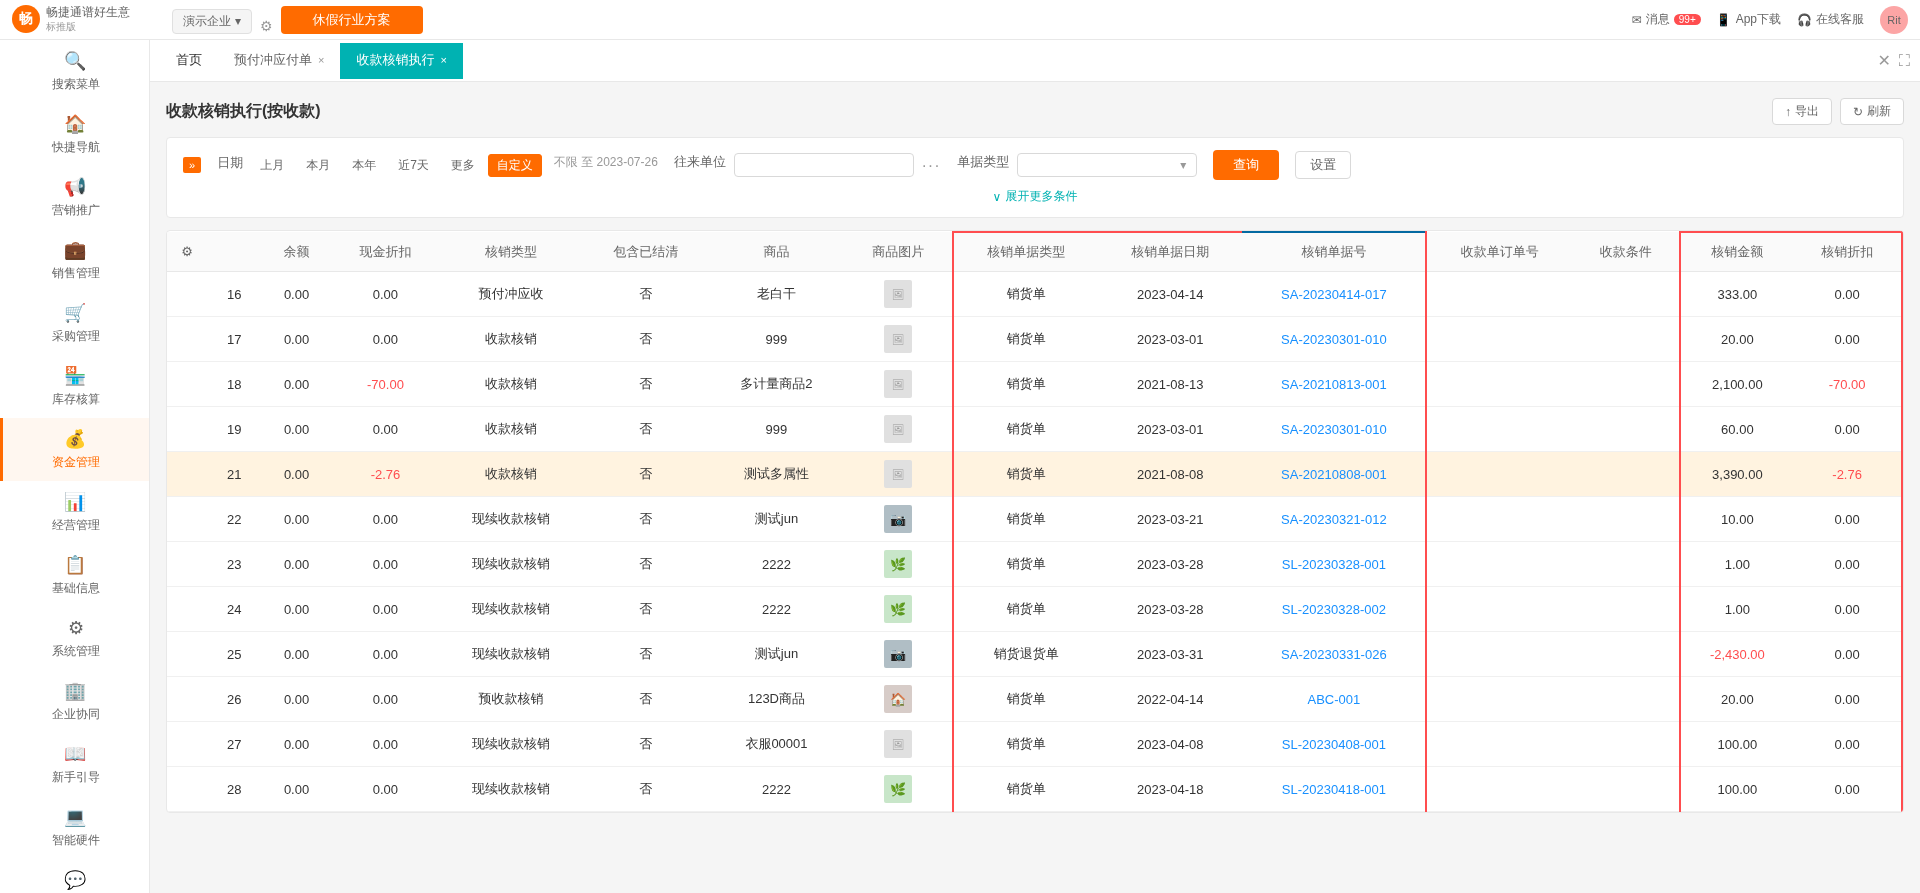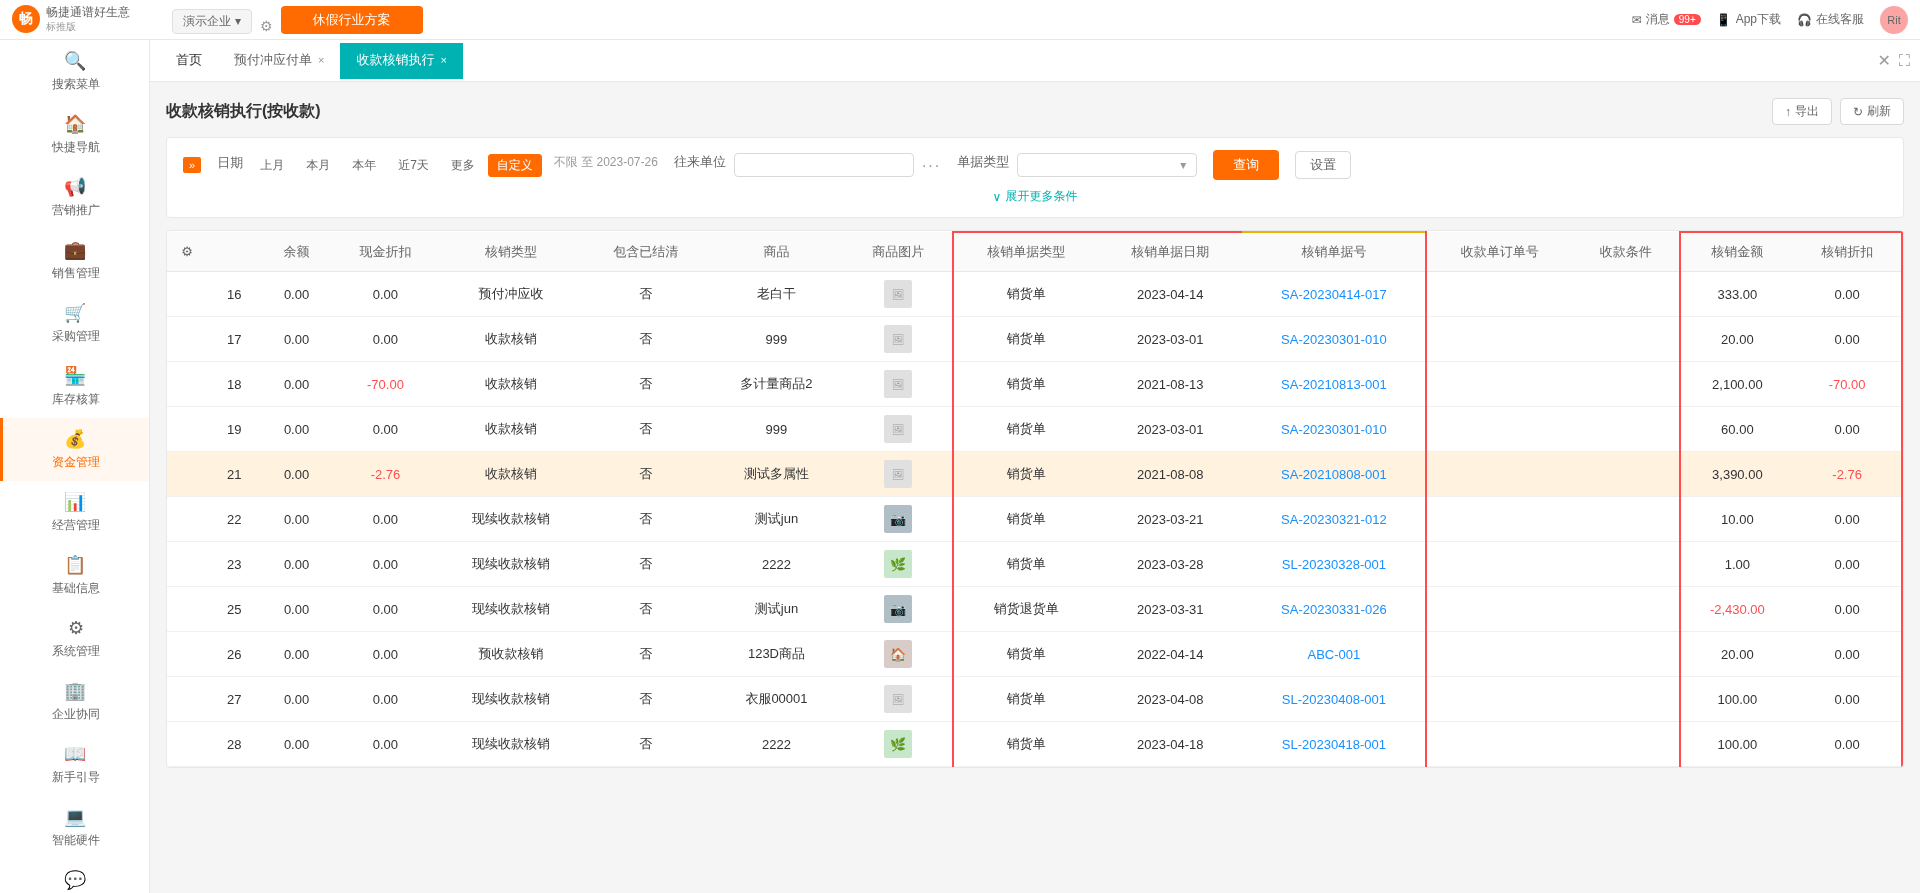--- a/index.html
+++ b/index.html
@@ -408,21 +408,21 @@
               </th>
               <th></th>
               <th>余额</th>
               <th>现金折扣</th>
               <th>核销类型</th>
               <th>包含已结清</th>
               <th>商品</th>
               <th>商品图片</th>
               <th class="group-border-left" style="border-top:2px solid #ff4d4f;">核销单据类型</th>
               <th style="border-top:2px solid #ff4d4f;">核销单据日期</th>
-              <th class="group-border-right" style="border-top:2px solid #eab308;">核销单据号</th>
+              <th class="group-border-right" style="border-top:2px solid #0369a1;">核销单据号</th>
               <th>收款单订单号</th>
               <th>收款条件</th>
               <th class="group-border-left" style="border-top:2px solid #ff4d4f;">核销金额</th>
               <th class="group-border-right" style="border-top:2px solid #ff4d4f;">核销折扣</th>
             </tr>
           </thead>
           <tbody id="table-body">
               <tr>
       <td></td>
       <td>16</td>
@@ -537,20 +537,37 @@
       <td class="group-border-left">销货单</td>
       <td>2023-03-28</td>
       <td class="group-border-right"><a class="link-text">SL-20230328-001</a></td>
       <td></td>
       <td></td>
       <td class="group-border-left ">1.00</td>
       <td class="group-border-right ">0.00</td>
     </tr>
               <tr>
       <td></td>
+      <td>24</td>
+      <td>0.00</td>
+      <td class="">0.00</td>
+      <td>现续收款核销</td>
+      <td>否</td>
+      <td>2222</td>
+      <td><div class="img-colored" style="background:#c8e6c9;">🌿</div></td>
+      <td class="group-border-left">销货单</td>
+      <td>2023-03-28</td>
+      <td class="group-border-right"><a class="link-text">SL-20230328-002</a></td>
+      <td></td>
+      <td></td>
+      <td class="group-border-left ">1.00</td>
+      <td class="group-border-right ">0.00</td>
+    </tr>
+              <tr>
+      <td></td>
       <td>25</td>
       <td>0.00</td>
       <td class="">0.00</td>
       <td>现续收款核销</td>
       <td>否</td>
       <td>测试jun</td>
       <td><div class="img-colored" style="background:#b0bec5;">📷</div></td>
       <td class="group-border-left">销货退货单</td>
       <td>2023-03-31</td>
       <td class="group-border-right"><a class="link-text">SA-20230331-026</a></td>

